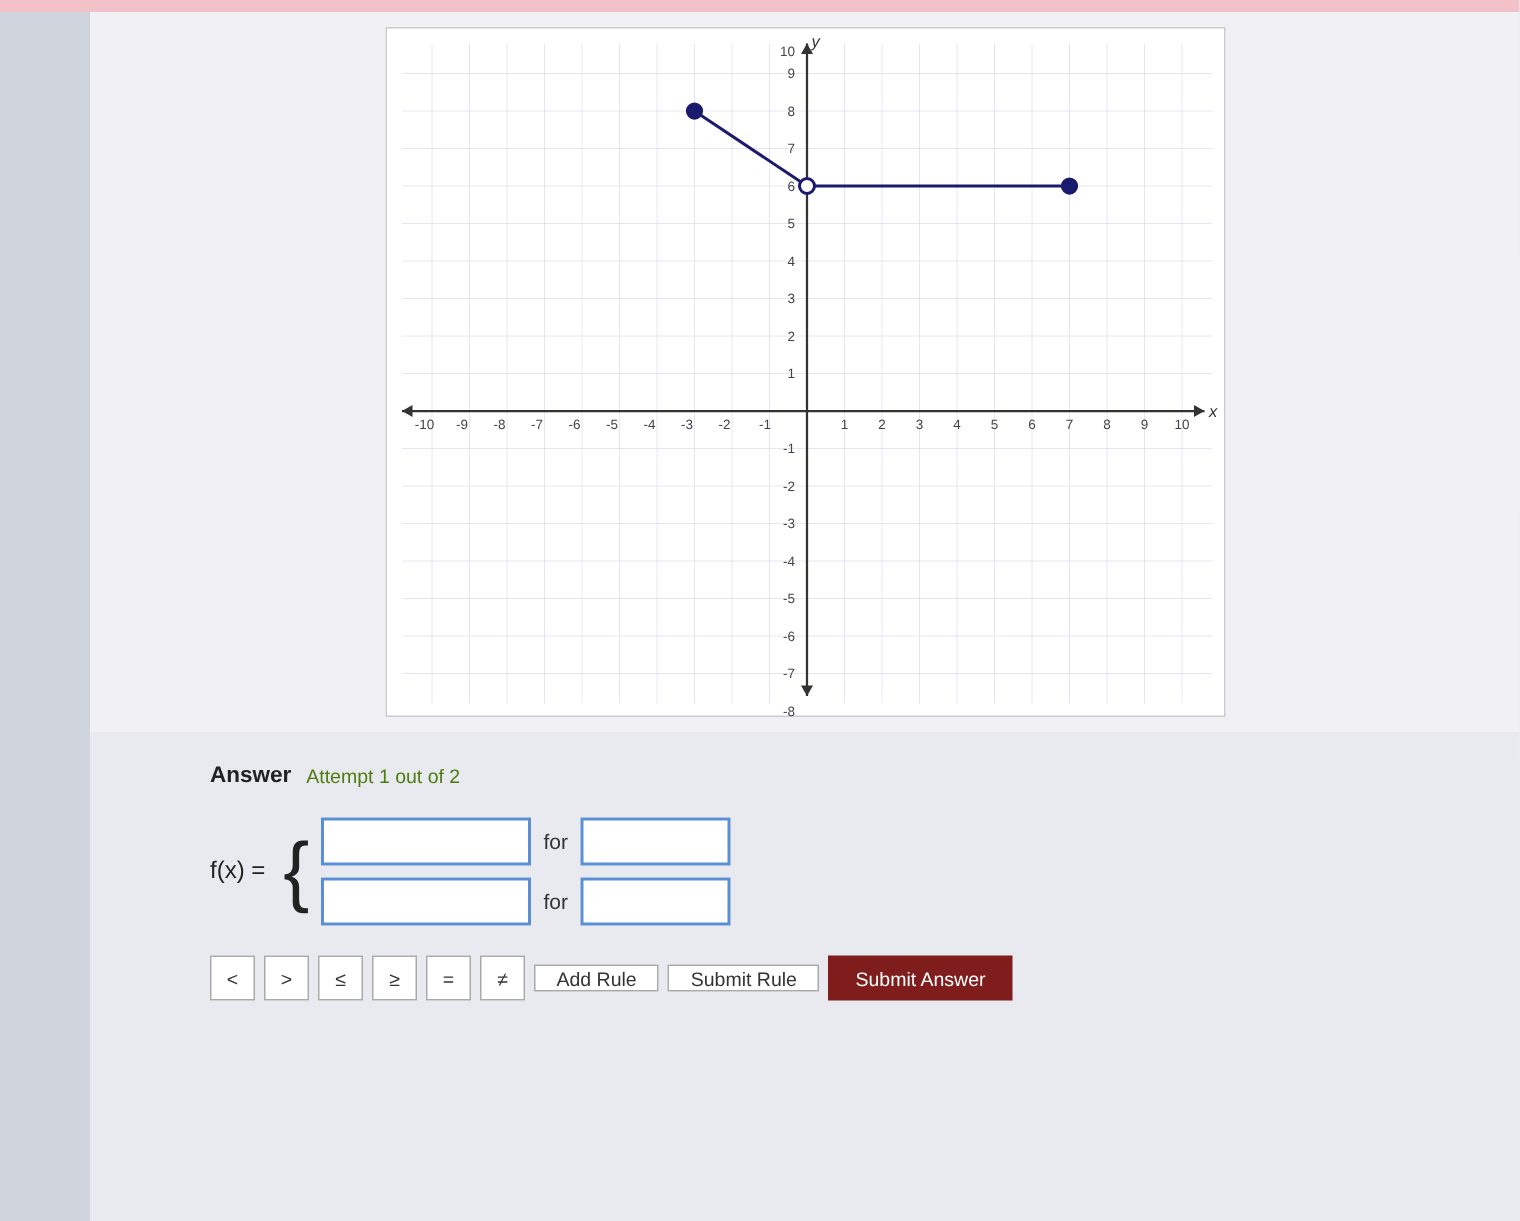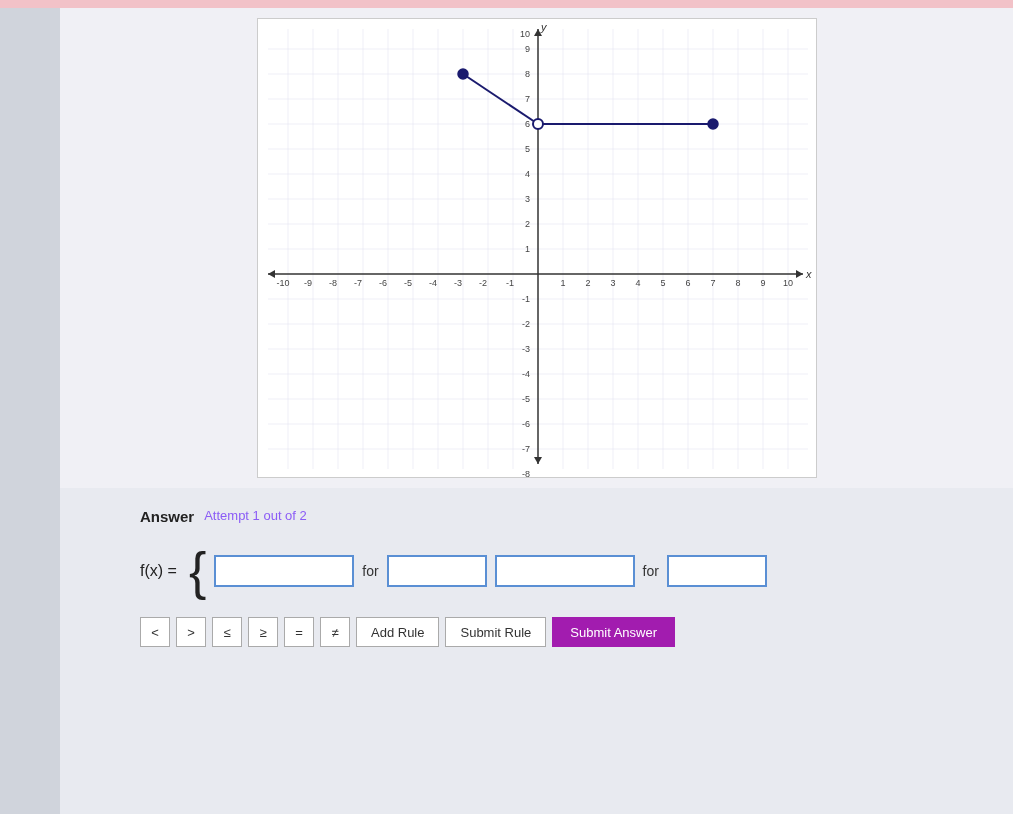--- a/index.html
+++ b/index.html
@@ -58,34 +58,34 @@
     }
 
     .answer-section {
       background: #e8eaf0;
       padding: 20px 30px 20px 80px;
       flex: 1;
     }
 
     .answer-header {
       display: flex;
-      align-items: flex-start;
+      align-items: flex-end;
       gap: 10px;
       margin-bottom: 20px;
     }
 
     .answer-label {
       font-weight: bold;
       font-size: 15px;
       color: #222;
     }
 
     .attempt-text {
       font-size: 13px;
-      color: #8b5cf6;
+      color: #4d7c0f;
     }
 
     .piecewise-container {
       display: flex;
       align-items: center;
       gap: 8px;
       margin-bottom: 20px;
     }
 
     .fx-label {
@@ -96,21 +96,21 @@
 
     .brace {
       font-size: 52px;
       color: #222;
       line-height: 1;
       font-weight: 100;
     }
 
     .rules-container {
       display: flex;
-      flex-direction: row;
+      flex-direction: column;
       gap: 8px;
     }
 
     .rule-row {
       display: flex;
       align-items: center;
       gap: 8px;
     }
 
     .rule-input {
@@ -146,33 +146,33 @@
       border: 1px solid #aaa;
       font-size: 13px;
       cursor: pointer;
       display: flex;
       align-items: center;
       justify-content: center;
       color: #333;
     }
 
     .action-btn {
-      height: 30px;
+      height: 18px;
       padding: 0 14px;
       background: white;
       border: 1px solid #aaa;
       font-size: 13px;
       cursor: pointer;
       color: #333;
     }
 
     .submit-btn {
       height: 30px;
       padding: 0 18px;
-      background: #a21caf;
+      background: #7f1d1d;
       border: none;
       font-size: 13px;
       cursor: pointer;
       color: white;
       font-weight: 500;
     }
   </style>
 </head>
 <body>
 

